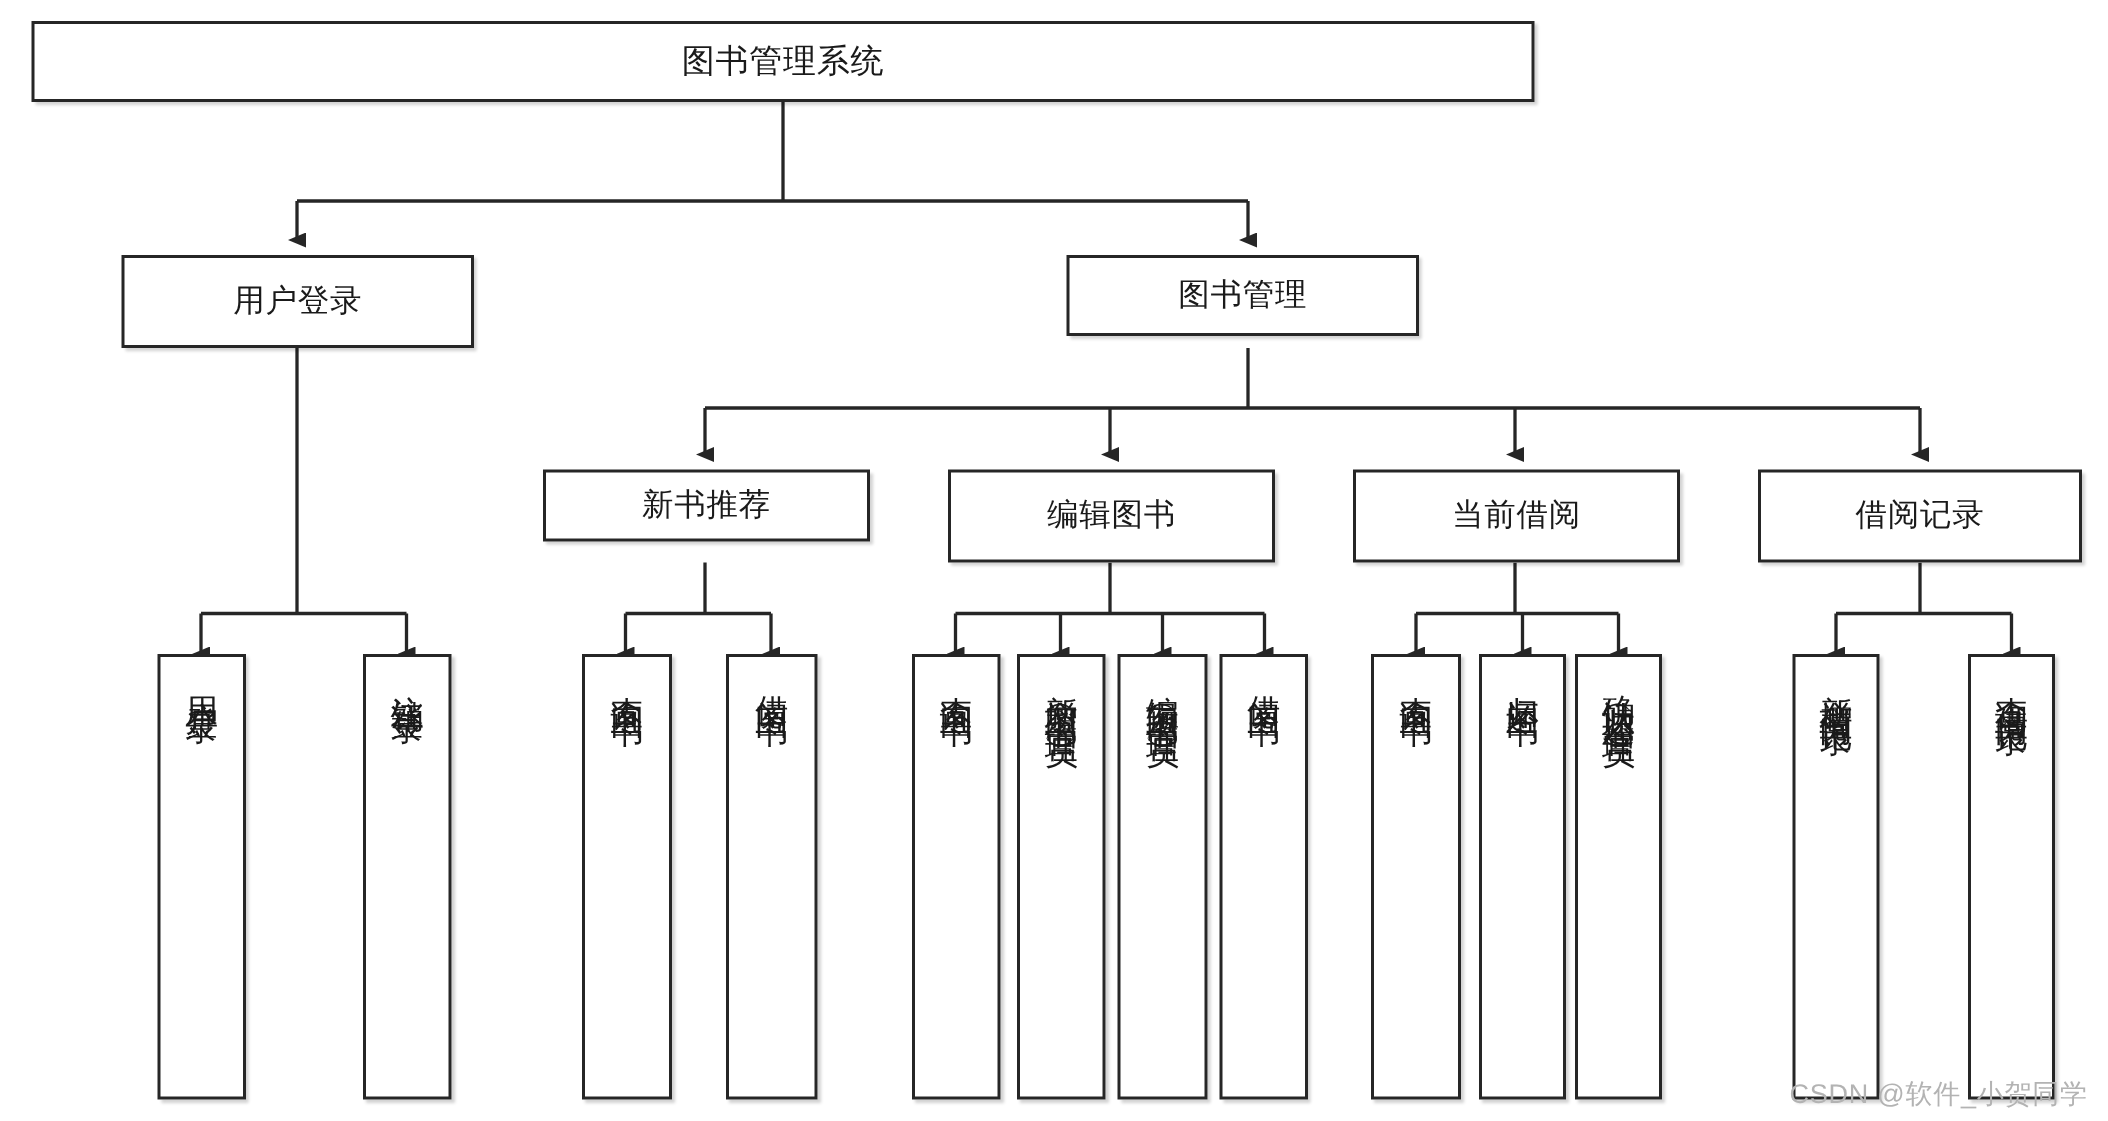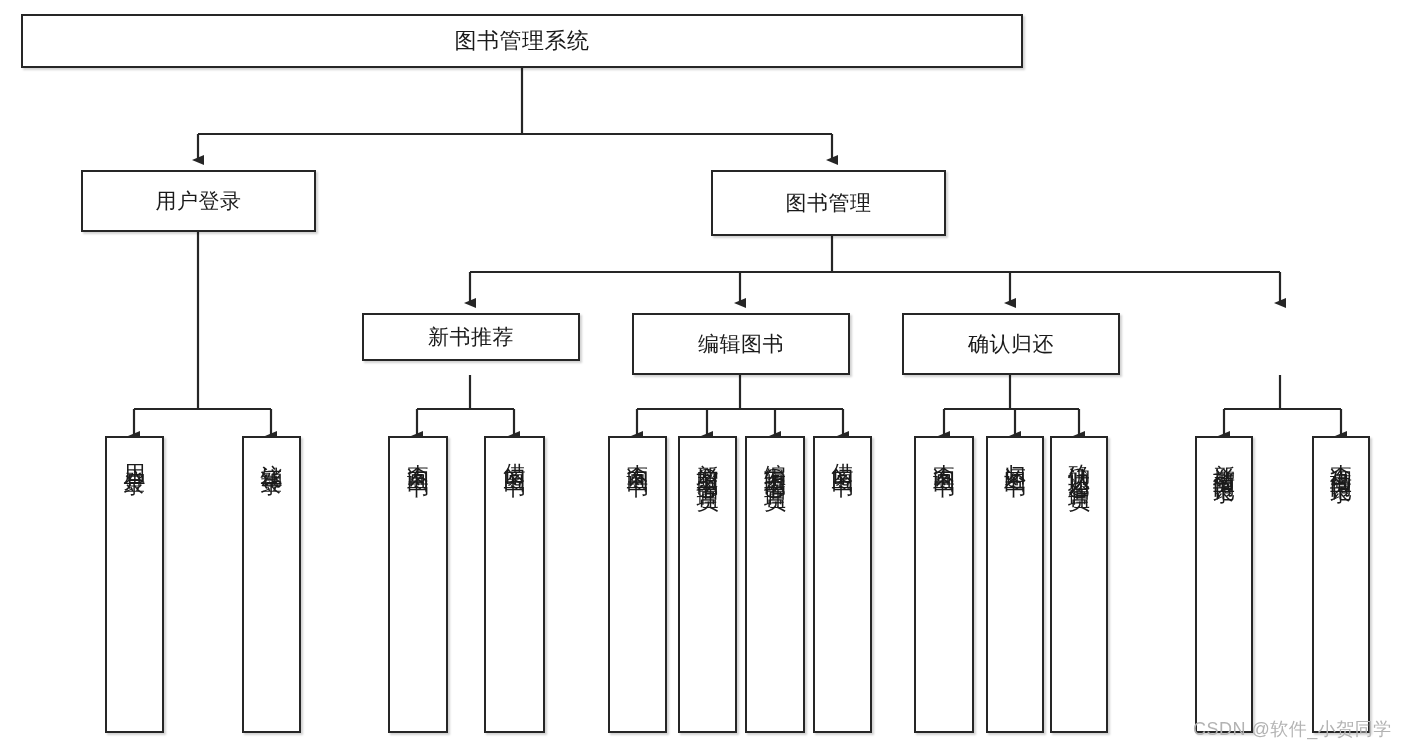--- a/index.html
+++ b/index.html
@@ -111,32 +111,35 @@
     <path class="wire" d="M1341,409 L1341,436" marker-end="url(#arw)"></path>
   </svg>
 
   <div class="node horiz root" style="left:21px;top:14px;width:1002px;height:54px;">
     <span class="lbl">图书管理系统</span>
   </div>
 
   <div class="node horiz" style="left:81px;top:170px;width:235px;height:62px;">
     <span class="lbl">用户登录</span>
   </div>
-  <div class="node horiz" style="left:711px;top:170px;width:235px;height:66px;justify-content:center;">
+  <div class="node horiz" style="left:711px;top:170px;width:235px;height:54px;justify-content:center;">
     <span class="lbl">图书管理</span>
   </div>
 
   <div class="node horiz" style="left:362px;top:313px;width:218px;height:48px;">
     <span class="lbl">新书推荐</span>
   </div>
   <div class="node horiz" style="left:632px;top:313px;width:218px;height:62px;">
     <span class="lbl">编辑图书</span>
   </div>
   <div class="node horiz" style="left:902px;top:313px;width:218px;height:62px;">
-    <span class="lbl">确认归还</span>
+    <span class="lbl">当前借阅</span>
+  </div>
+  <div class="node horiz" style="left:1172px;top:313px;width:216px;height:62px;">
+    <span class="lbl">借阅记录</span>
   </div>
 
   <div class="node vert" style="left:105px;top:436px;width:59px;height:297px;">
     <span class="lbl">用户登录</span>
   </div>
   <div class="node vert" style="left:242px;top:436px;width:59px;height:297px;">
     <span class="lbl">注销登录</span>
   </div>
 
   <div class="node vert" style="left:388px;top:436px;width:60px;height:297px;">

